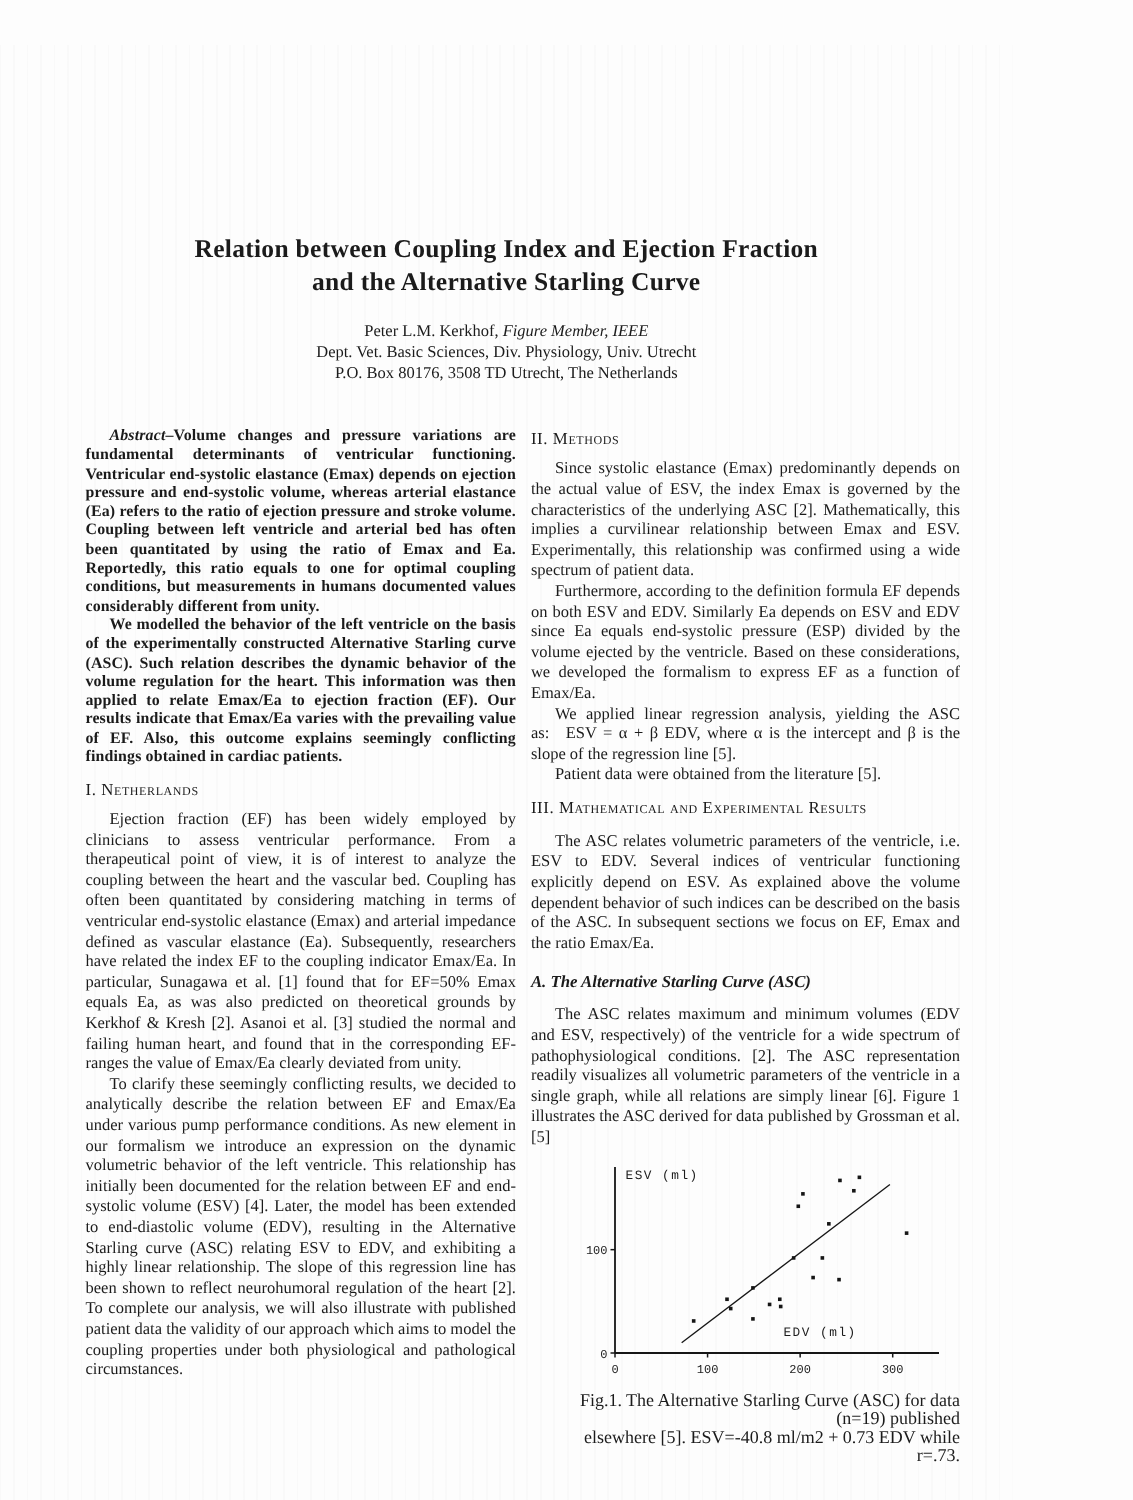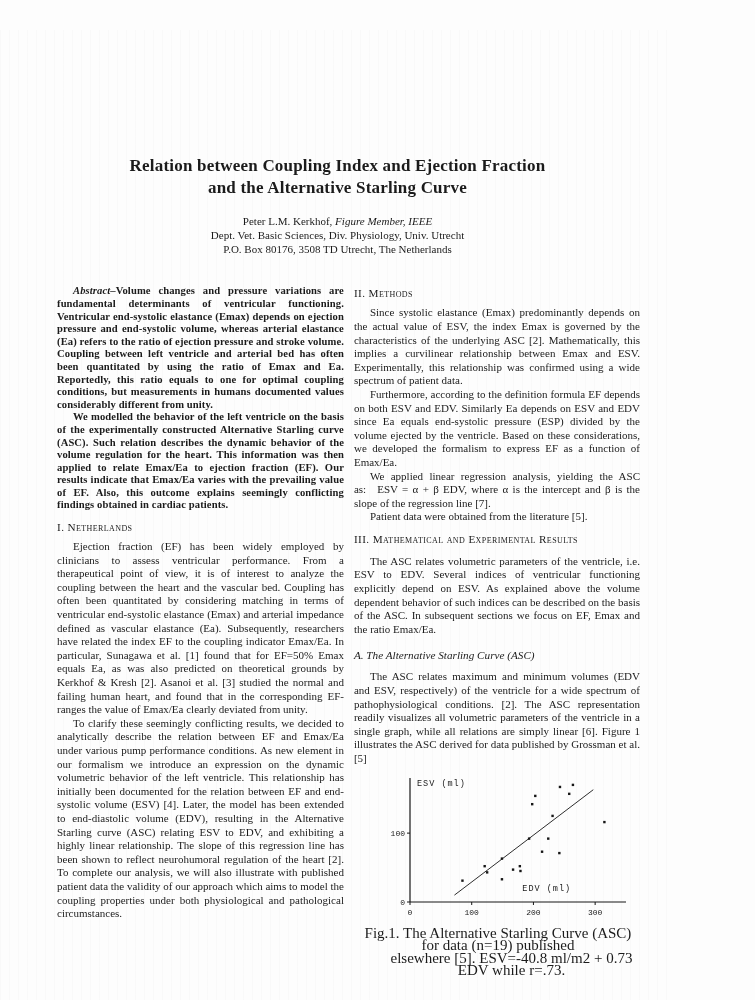--- a/index.html
+++ b/index.html
@@ -35,27 +35,27 @@
   .abs-p i{font-style:italic;}
   .body-p{
     margin:0;font-size:11px;line-height:13.6px;text-align:justify;text-indent:16px;
   }
   .sec-heading{
     margin:9px 0 7px 0;text-align:left;font-size:11.2px;
     font-variant:small-caps;letter-spacing:0.4px;font-weight:normal;
   }
   .sec-heading.first{margin-top:2px;}
   .sub-heading{
-    margin:13px 0 9px 0;font-style:italic;font-size:11.2px;font-weight:normal;text-align:left;
+    margin:13px 0 9px 0;font-style:italic;font-size:11.2px;font-weight:bold;text-align:left;
   }
   .intro-gap{margin-top:10px;}
   .figure-block{margin-top:8px;margin-left:30px;}
   .figure-block svg{display:block;}
   .fig-caption{
-    margin-top:5px;margin-left:2px;font-size:15px;line-height:12.5px;text-align:center;
+    margin-top:5px;margin-left:2px;font-size:12px;line-height:12.5px;text-align:right;
   }
   .fig-caption .cap2{padding-left:27px;}
   .tick{font:8px "Liberation Mono","DejaVu Sans Mono",monospace;fill:#1b1b1b;}
   .axlabel{font:8.5px "Liberation Mono","DejaVu Sans Mono",monospace;fill:#1b1b1b;letter-spacing:1px;}
   .speck{position:absolute;left:694px;top:153px;width:3px;height:2px;background:#6a6a6a;}
 </style>
 </head>
 <body>
 
 <div class="page">
@@ -79,21 +79,21 @@
 
       <h2 class="sec-heading">I. Netherlands</h2>
       <p class="body-p">Ejection fraction (EF) has been widely employed by clinicians to assess ventricular performance. From a therapeutical point of view, it is of interest to analyze the coupling between the heart and the vascular bed. Coupling has often been quantitated by considering matching in terms of ventricular end-systolic elastance (Emax) and arterial impedance defined as vascular elastance (Ea). Subsequently, researchers have related the index EF to the coupling indicator Emax/Ea. In particular, Sunagawa et al. [1] found that for EF=50% Emax equals Ea, as was also predicted on theoretical grounds by Kerkhof &amp; Kresh [2]. Asanoi et al. [3] studied the normal and failing human heart, and found that in the corresponding EF-ranges the value of Emax/Ea clearly deviated from unity.</p>
       <p class="body-p">To clarify these seemingly conflicting results, we decided to analytically describe the relation between EF and Emax/Ea under various pump performance conditions. As new element in our formalism we introduce an expression on the dynamic volumetric behavior of the left ventricle. This relationship has initially been documented for the relation between EF and end-systolic volume (ESV) [4]. Later, the model has been extended to end-diastolic volume (EDV), resulting in the Alternative Starling curve (ASC) relating ESV to EDV, and exhibiting a highly linear relationship. The slope of this regression line has been shown to reflect neurohumoral regulation of the heart [2]. To complete our analysis, we will also illustrate with published patient data the validity of our approach which aims to model the coupling properties under both physiological and pathological circumstances.</p>
     </div>
 
     <div class="col right">
       <h2 class="sec-heading first">II. Methods</h2>
       <p class="body-p">Since systolic elastance (Emax) predominantly depends on the actual value of ESV, the index Emax is governed by the characteristics of the underlying ASC [2]. Mathematically, this implies a curvilinear relationship between Emax and ESV. Experimentally, this relationship was confirmed using a wide spectrum of patient data.</p>
       <p class="body-p">Furthermore, according to the definition formula EF depends on both ESV and EDV. Similarly Ea depends on ESV and EDV since Ea equals end-systolic pressure (ESP) divided by the volume ejected by the ventricle. Based on these considerations, we developed the formalism to express EF as a function of Emax/Ea.</p>
-      <p class="body-p">We applied linear regression analysis, yielding the ASC as: ESV = α + β EDV, where α is the intercept and β is the slope of the regression line [7].</p>
+      <p class="body-p">We applied linear regression analysis, yielding the ASC as: ESV = α + β EDV, where α is the intercept and β is the slope of the regression line [5].</p>
       <p class="body-p">Patient data were obtained from the literature [5].</p>
 
       <h2 class="sec-heading">III. Mathematical and Experimental Results</h2>
       <p class="body-p intro-gap">The ASC relates volumetric parameters of the ventricle, i.e. ESV to EDV. Several indices of ventricular functioning explicitly depend on ESV. As explained above the volume dependent behavior of such indices can be described on the basis of the ASC. In subsequent sections we focus on EF, Emax and the ratio Emax/Ea.</p>
 
       <h3 class="sub-heading">A. The Alternative Starling Curve (ASC)</h3>
       <p class="body-p">The ASC relates maximum and minimum volumes (EDV and ESV, respectively) of the ventricle for a wide spectrum of pathophysiological conditions. [2]. The ASC representation readily visualizes all volumetric parameters of the ventricle in a single graph, while all relations are simply linear [6]. Figure 1 illustrates the ASC derived for data published by Grossman et al. [5]</p>
 
       <div class="figure-block">
         <svg id="asc-svg" width="250" height="148" viewBox="0 0 250 148">

